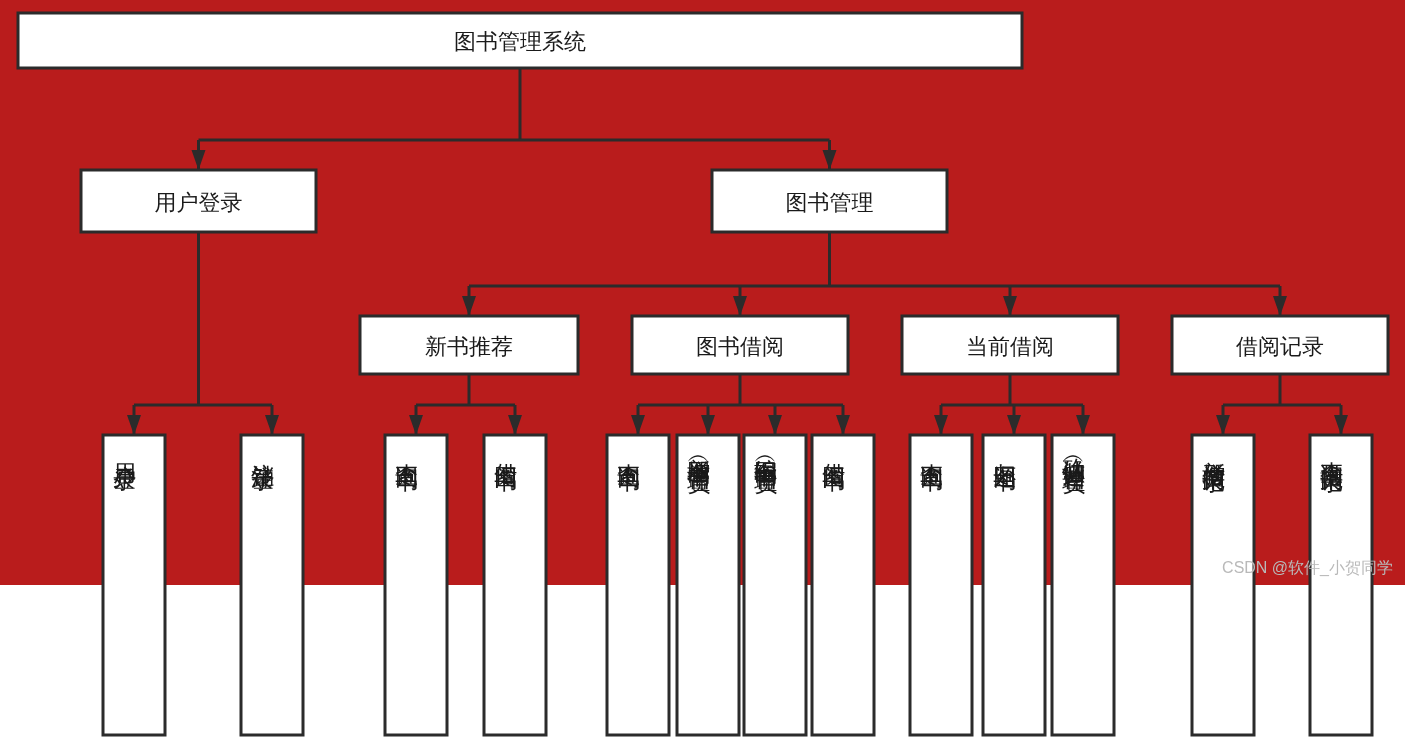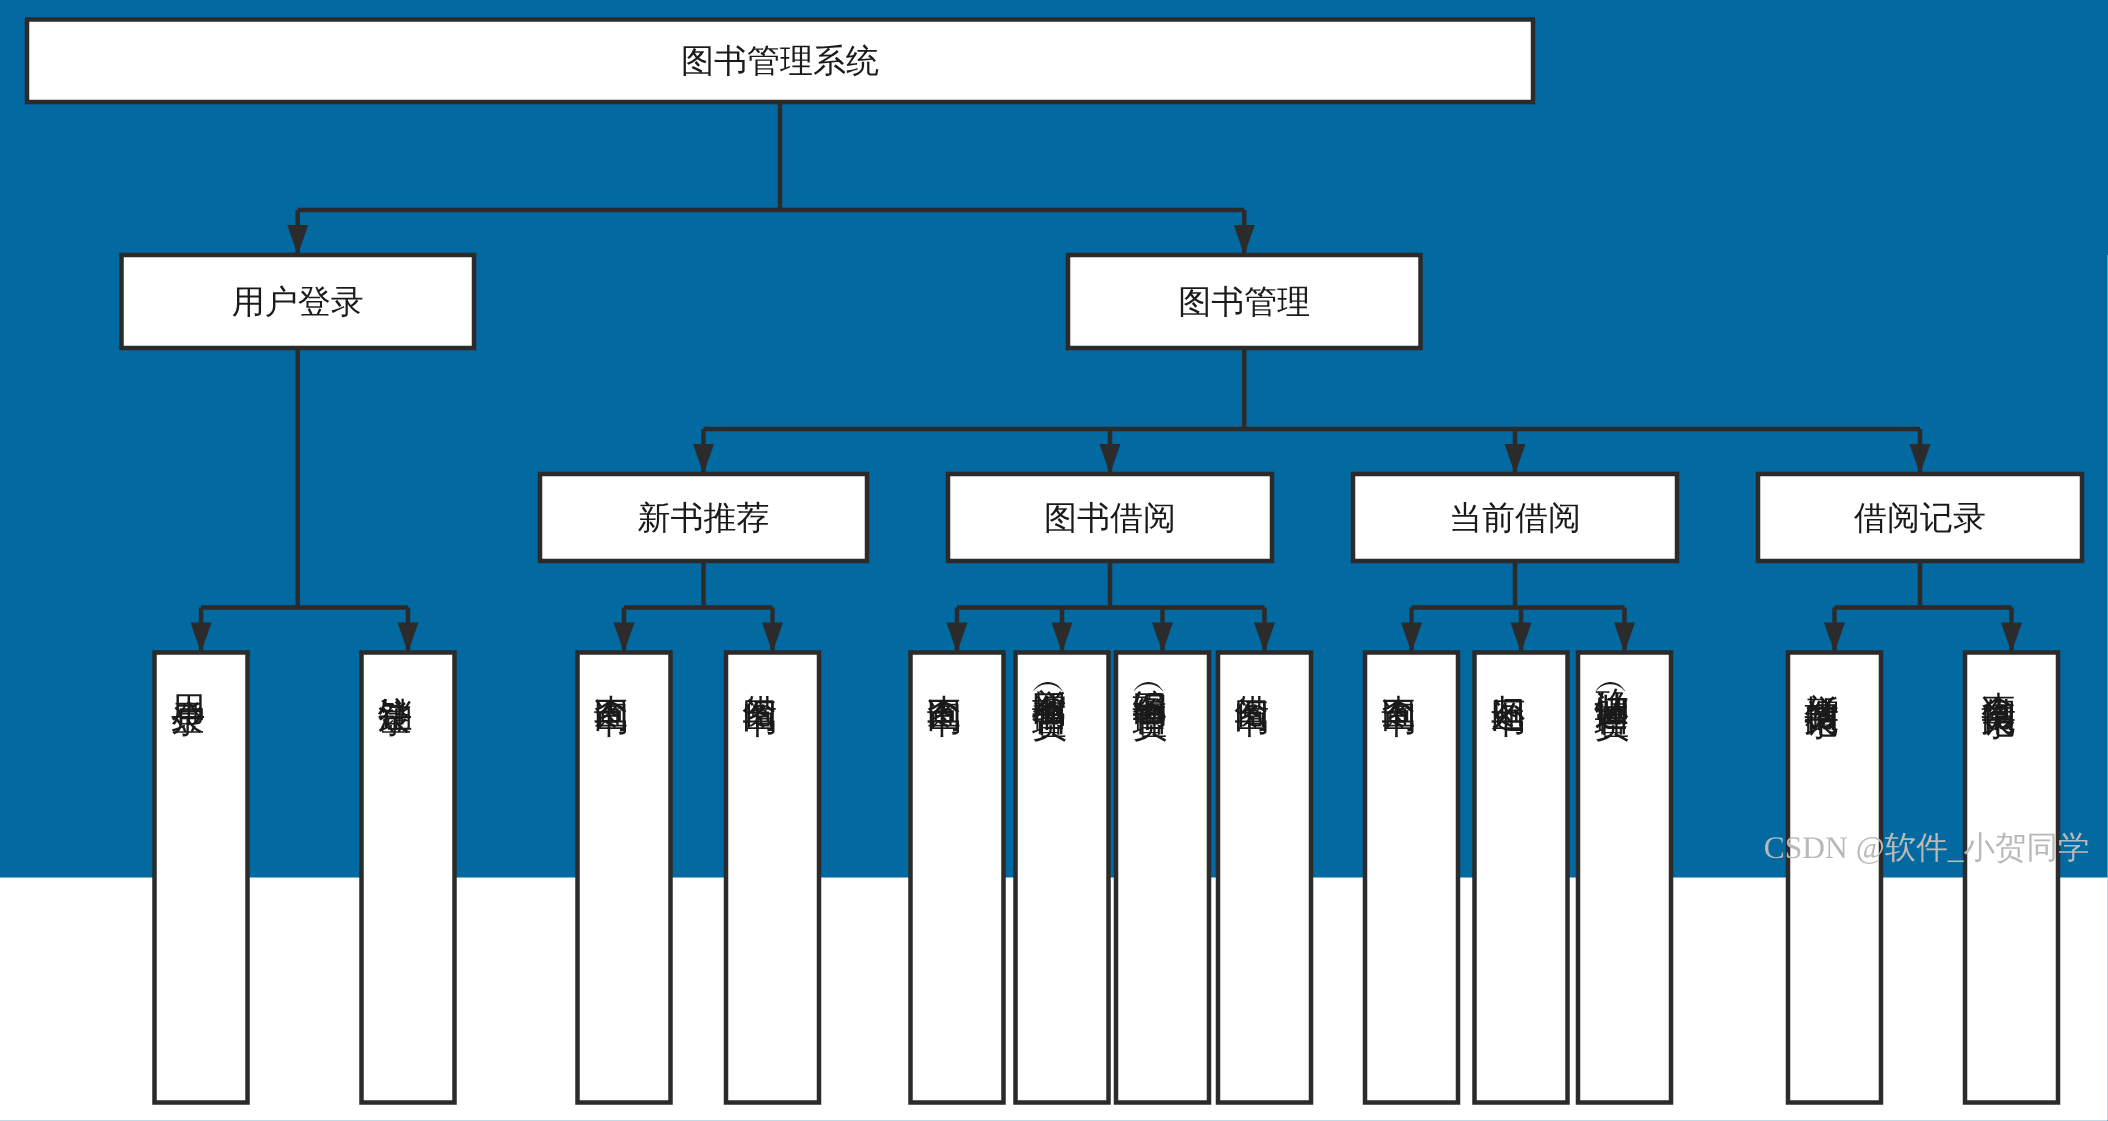--- a/index.html
+++ b/index.html
@@ -10,21 +10,21 @@
   body {
     width: 1405px;
     height: 747px;
     font-family: "DejaVu Sans", "Liberation Sans", sans-serif;
     overflow: hidden;
   }
   #stage {
     position: relative;
     width: 1405px;
     height: 585px;
-    background: #0369a1;
+    background: #b91c1c;
   }
   svg#diagram {
     position: absolute;
     left: 0;
     top: 0;
     width: 1405px;
     height: 747px;
   }
   .node-rect {
     fill: #ffffff;
@@ -55,22 +55,22 @@
     writing-mode: vertical-rl;
     text-orientation: upright;
     glyph-orientation-vertical: 0;
     text-anchor: middle;
     letter-spacing: 2px;
   }
   .watermark {
     position: absolute;
     right: 12px;
     bottom: 6px;
-    font-family: Liberation Serif, serif;
-    font-size: 21px;
+    font-family: Liberation Sans, sans-serif;
+    font-size: 16px;
     color: #b9b9b9;
     white-space: nowrap;
     pointer-events: none;
     user-select: none;
   }
 </style>
 </head>
 <body>
 
 <div id="stage">

